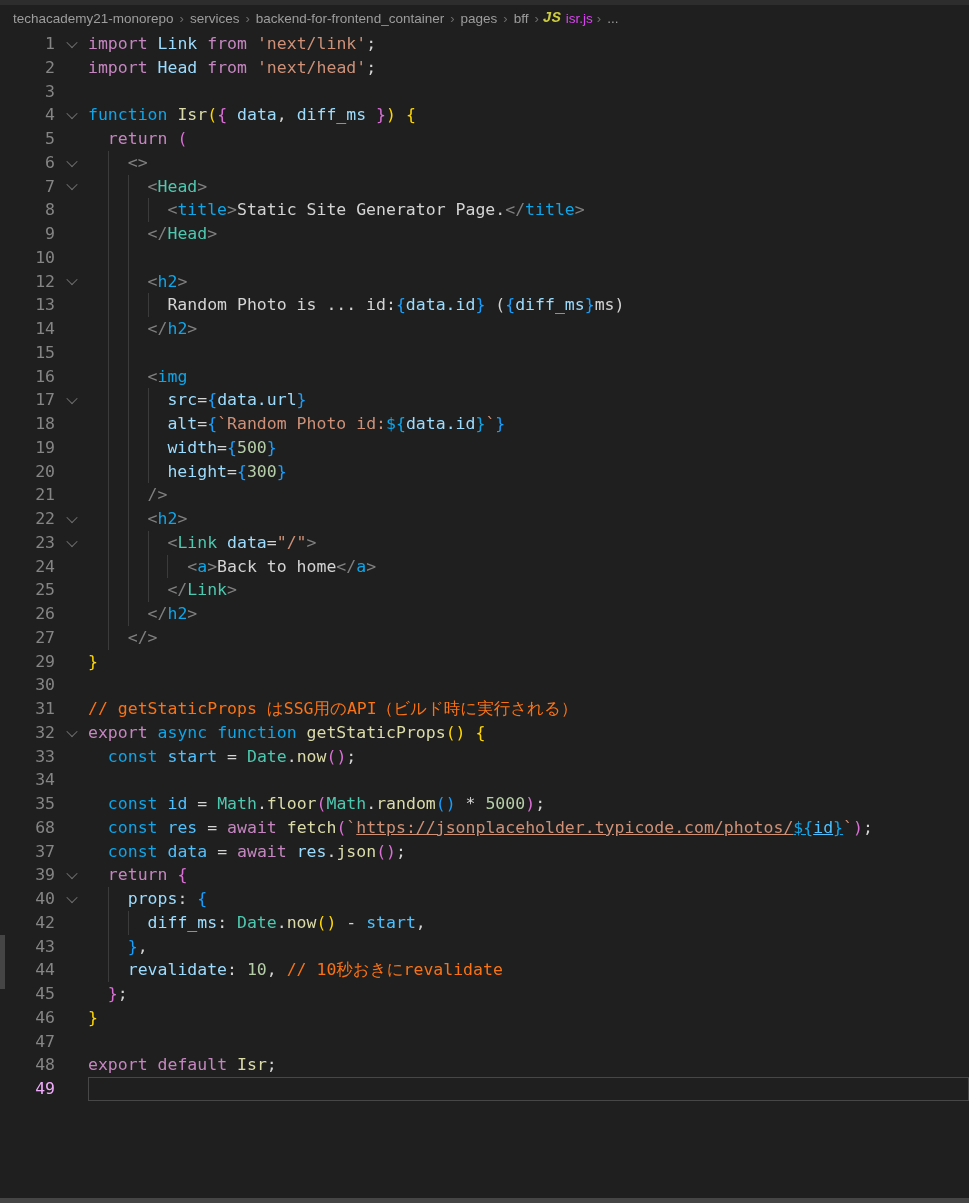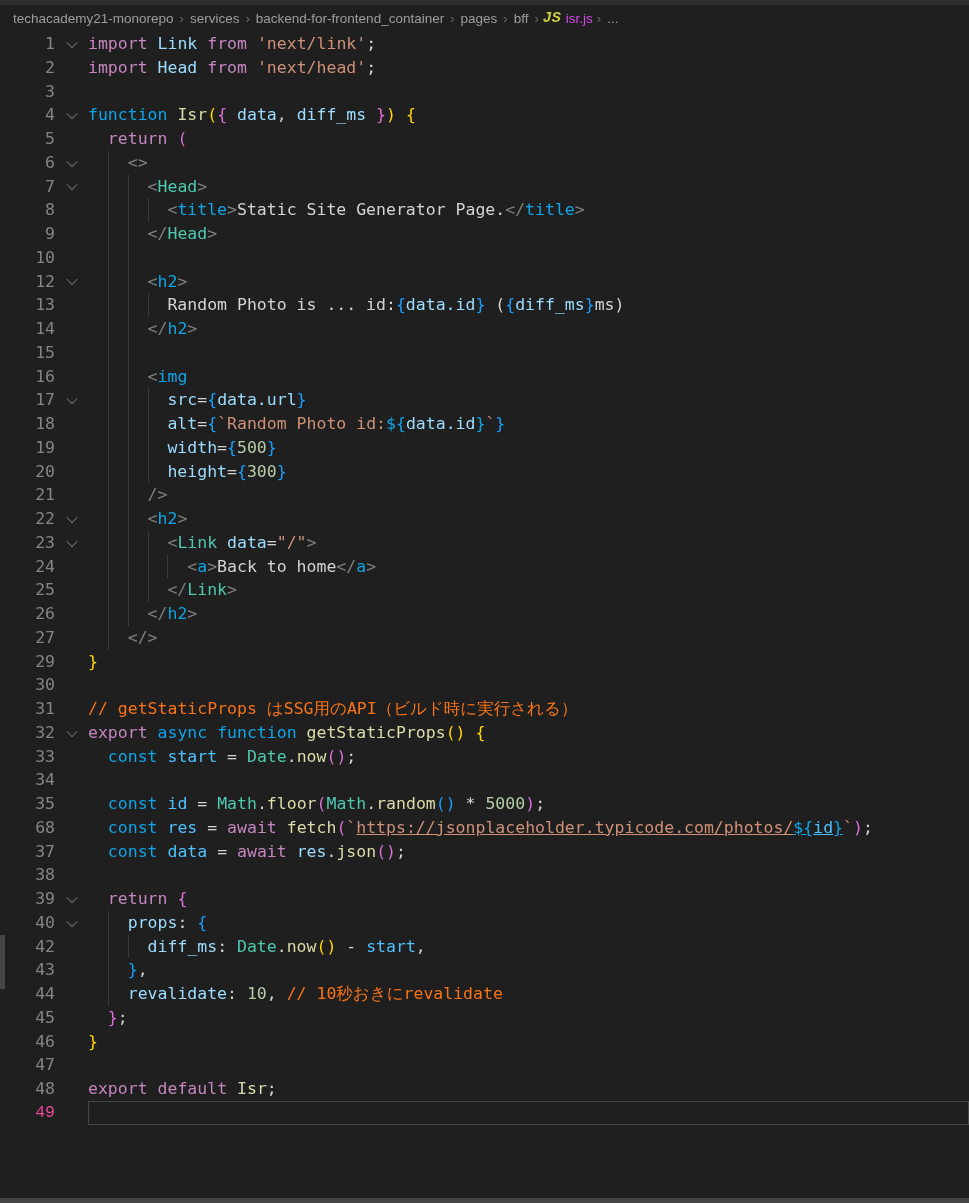--- a/index.html
+++ b/index.html
@@ -12,21 +12,21 @@
   .bc-file{display:flex;align-items:center;gap:5px;}
   .js-badge{color:#cbcb41;font-weight:bold;font-size:15px;font-style:italic;
     font-family:Liberation Mono, monospace;letter-spacing:0;}
   .bc-filename{color:#d946ef;}
   .bc-overflow{color:#9d9d9d;padding:0 2px;}
   #code{position:absolute;top:32px;left:0;right:0;
     font-family:"DejaVu Sans Mono","Liberation Mono",monospace;
     font-size:16.5px;line-height:23.75px;}
   .line{display:flex;height:23.75px;align-items:stretch;}
   .lnum{width:55px;flex:0 0 55px;text-align:right;color:#858585;user-select:none;}
-  .line.current .lnum{color:#ec4899;font-family:Liberation Mono, monospace;}
+  .line.current .lnum{color:#f0abfc;}
   .chev{width:33px;flex:0 0 33px;display:flex;align-items:center;justify-content:center;}
   .chev i{display:inline-block;width:7px;height:7px;border-right:1.6px solid #828282;
     border-bottom:1.6px solid #828282;transform:rotate(45deg) translate(-1px,-1px);opacity:.8;}
   .content{flex:1 1 auto;white-space:pre;color:#d4d4d4;position:relative;}
   .line.current .content{border:1px solid #474747;}
   .ig{display:inline-block;width:2ch;height:23.75px;vertical-align:top;}
   .ig.g{box-shadow:inset 1px 0 0 #3b3b3b;}
   .tk{display:inline;}
   .tk-kw{color:#c586c0;}
   .tk-st{color:#0ea5e9;}
@@ -257,25 +257,20 @@
         <div class="lnum">68</div>
         <div class="chev"></div>
         <div class="content"><span class="ig"></span><span class="tk tk-st">const </span><span class="tk tk-cvar">res</span><span class="tk tk-fg"> = </span><span class="tk tk-kw">await </span><span class="tk tk-fn">fetch</span><span class="tk tk-b2">(</span><span class="tk tk-str">`</span><span class="tk tk-str tk-u">https://jsonplaceholder.typicode.com/photos/</span><span class="tk tk-st tk-u">${</span><span class="tk tk-cvar tk-u">id</span><span class="tk tk-st tk-u">}</span><span class="tk tk-str">`</span><span class="tk tk-b2">)</span><span class="tk tk-fg">;</span></div>
       </div>
       <div class="line">
         <div class="lnum">37</div>
         <div class="chev"></div>
         <div class="content"><span class="ig"></span><span class="tk tk-st">const </span><span class="tk tk-cvar">data</span><span class="tk tk-fg"> = </span><span class="tk tk-kw">await </span><span class="tk tk-var">res</span><span class="tk tk-fg">.</span><span class="tk tk-fn">json</span><span class="tk tk-b2">(</span><span class="tk tk-b2">)</span><span class="tk tk-fg">;</span></div>
       </div>
       <div class="line">
-        <div class="lnum">38</div>
-        <div class="chev"></div>
-        <div class="content"><span class="ig"></span></div>
-      </div>
-      <div class="line">
         <div class="lnum">39</div>
         <div class="chev">
           <i></i>
         </div>
         <div class="content"><span class="ig"></span><span class="tk tk-kw">return </span><span class="tk tk-b2">{</span></div>
       </div>
       <div class="line">
         <div class="lnum">40</div>
         <div class="chev">
           <i></i>

